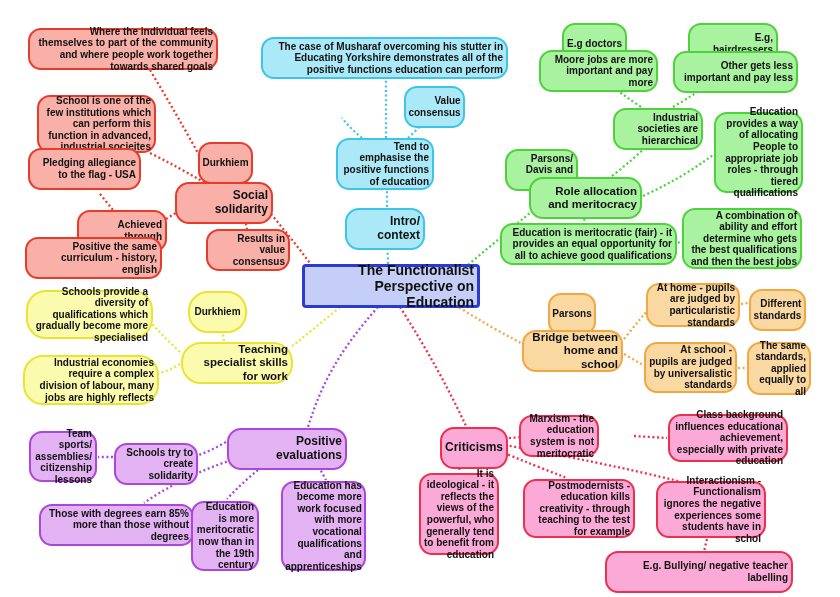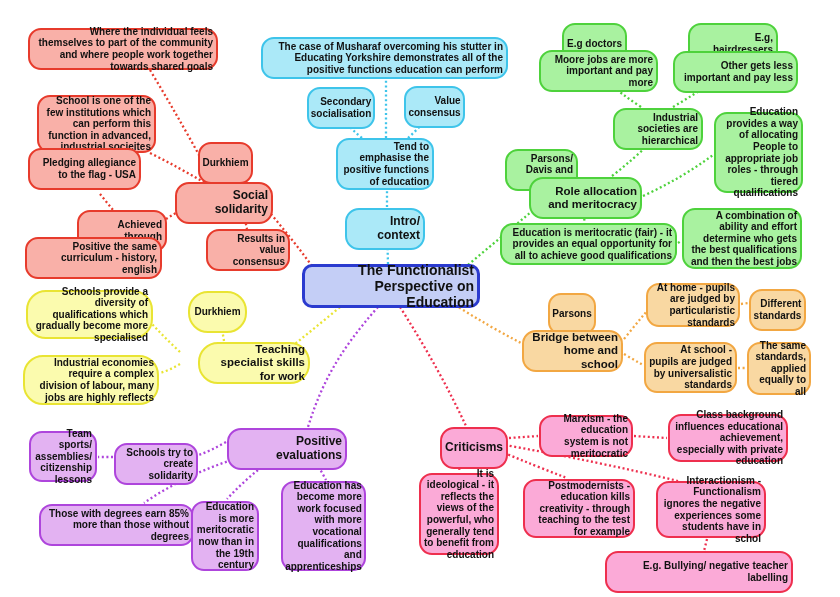--- a/index.html
+++ b/index.html
@@ -33,21 +33,21 @@
   .hub{font-size:12px;border-width:2.5px;border-radius:14px;}
   .n-red{background:var(--red-fill);border-color:var(--red-border);}
   .n-cyan{background:var(--cyan-fill);border-color:var(--cyan-border);}
   .n-green{background:var(--green-fill);border-color:var(--green-border);}
   .n-yellow{background:var(--yellow-fill);border-color:var(--yellow-border);border-radius:20px;}
   .n-orange{background:var(--orange-fill);border-color:var(--orange-border);}
   .n-purple{background:var(--purple-fill);border-color:var(--purple-border);}
   .n-pink{background:var(--pink-fill);border-color:var(--pink-border);}
   .n-center{
     background:var(--center-fill);border-color:var(--center-border);
-    font-size:14px;border-width:3px;border-radius:10px;
+    font-size:14px;border-width:3px;border-radius:4px;
   }
 </style>
 <title>The Functionalist Perspective on Education mind map</title></head>
 <body>
 
 <div id="canvas">
 
   <svg id="edges" viewBox="0 0 840 597" xmlns="http://www.w3.org/2000/svg">
 
     <path class="e-red" d="M312,266 Q290,236 264,206"></path>
@@ -101,21 +101,20 @@
     <path class="e-pink" d="M634,436 L667,438"></path>
     <path class="e-pink" d="M463,450 Q460,460 459,472"></path>
     <path class="e-pink" d="M495,449 Q535,466 567,478"></path>
     <path class="e-pink" d="M505,445 Q600,462 678,481"></path>
     <path class="e-pink" d="M707,539 L704,551"></path>
   </svg>
 
   <div class="node n-center" style="left:302px;top:264px;width:178px;height:44px">The Functionalist Perspective on Education</div>
 
   <div class="node n-cyan" style="left:261px;top:37px;width:247px;height:40px">The case of Musharaf overcoming his stutter in Educating Yorkshire demonstrates all of the positive functions education can perform</div>
-  <div class="node n-cyan" style="left:307px;top:87px;width:68px;height:31px">Secondary socialisation</div>
   <div class="node n-cyan" style="left:404px;top:86px;width:61px;height:29px">Value consensus</div>
   <div class="node n-cyan" style="left:336px;top:138px;width:98px;height:52px">Tend to emphasise the positive functions of education</div>
   <div class="node n-cyan hub" style="left:345px;top:208px;width:80px;height:20px">Intro/ context</div>
 
   <div class="node n-red" style="left:28px;top:28px;width:190px;height:42px">Where the individual feels themselves to part of the community and where people work together towards shared goals</div>
   <div class="node n-red" style="left:37px;top:95px;width:119px;height:58px">School is one of the few institutions which can perform this function in advanced, industrial socieites</div>
   <div class="node n-red" style="left:198px;top:142px;width:55px;height:18px">Durkhiem</div>
   <div class="node n-red" style="left:28px;top:148px;width:113px;height:30px">Pledging allegiance to the flag - USA</div>
   <div class="node n-red hub" style="left:175px;top:182px;width:98px;height:24px">Social solidarity</div>
   <div class="node n-red" style="left:77px;top:210px;width:90px;height:18px">Achieved through</div>
@@ -128,38 +127,38 @@
   <div class="node n-green" style="left:673px;top:51px;width:125px;height:30px">Other gets less important and pay less</div>
   <div class="node n-green" style="left:613px;top:108px;width:90px;height:31px">Industrial societies are hierarchical</div>
   <div class="node n-green" style="left:505px;top:149px;width:73px;height:31px">Parsons/ Davis and Moore</div>
   <div class="node n-green" style="left:714px;top:112px;width:89px;height:81px">Education provides a way of allocating People to appropriate job roles - through tiered qualifications</div>
   <div class="node n-green hub" style="left:529px;top:177px;width:113px;height:37px;font-size:11.5px">Role allocation and meritocracy</div>
   <div class="node n-green" style="left:500px;top:223px;width:177px;height:38px">Education is meritocratic (fair) - it provides an equal opportunity for all to achieve good qualifications</div>
   <div class="node n-green" style="left:682px;top:208px;width:120px;height:61px">A combination of ability and effort determine who gets the best qualifications and then the best jobs</div>
 
   <div class="node n-yellow" style="left:26px;top:290px;width:127px;height:49px">Schools provide a diversity of qualifications which gradually become more specialised</div>
   <div class="node n-yellow" style="left:188px;top:291px;width:59px;height:19px">Durkhiem</div>
-  <div class="node n-yellow hub" style="left:198px;top:342px;width:112px;height:34px;font-size:11.5px">Teaching specialist skills for work</div>
+  <div class="node n-yellow hub" style="left:181px;top:342px;width:112px;height:34px;font-size:11.5px">Teaching specialist skills for work</div>
   <div class="node n-yellow" style="left:23px;top:355px;width:136px;height:50px">Industrial economies require a complex division of labour, many jobs are highly reflects</div>
 
   <div class="node n-orange" style="left:548px;top:293px;width:48px;height:18px">Parsons</div>
   <div class="node n-orange" style="left:646px;top:283px;width:94px;height:44px">At home - pupils are judged by particularistic standards</div>
   <div class="node n-orange" style="left:749px;top:289px;width:57px;height:27px">Different standards</div>
   <div class="node n-orange hub" style="left:522px;top:330px;width:101px;height:35px;font-size:11.5px">Bridge between home and school</div>
   <div class="node n-orange" style="left:644px;top:342px;width:93px;height:51px">At school - pupils are judged by universalistic standards</div>
   <div class="node n-orange" style="left:747px;top:342px;width:64px;height:53px">The same standards, applied equally to all</div>
 
   <div class="node n-purple hub" style="left:227px;top:428px;width:120px;height:22px">Positive evaluations</div>
   <div class="node n-purple" style="left:29px;top:431px;width:68px;height:51px">Team sports/ assemblies/ citizenship lessons</div>
   <div class="node n-purple" style="left:114px;top:443px;width:84px;height:28px">Schools try to create solidarity</div>
   <div class="node n-purple" style="left:39px;top:504px;width:155px;height:41px">Those with degrees earn 85% more than those without degrees</div>
   <div class="node n-purple" style="left:191px;top:501px;width:68px;height:70px">Education is more meritocratic now than in the 19th century</div>
   <div class="node n-purple" style="left:281px;top:481px;width:85px;height:90px">Education has become more work focused with more vocational qualifications and apprenticeships</div>
 
   <div class="node n-pink hub" style="left:440px;top:427px;width:68px;height:22px">Criticisms</div>
-  <div class="node n-pink" style="left:539px;top:415px;width:94px;height:39px">Marxism - the education system is not meritocratic</div>
+  <div class="node n-pink" style="left:519px;top:415px;width:80px;height:39px">Marxism - the education system is not meritocratic</div>
   <div class="node n-pink" style="left:668px;top:414px;width:120px;height:48px">Class background influences educational achievement, especially with private education</div>
   <div class="node n-pink" style="left:419px;top:473px;width:80px;height:82px">It is ideological - it reflects the views of the powerful, who generally tend to benefit from education</div>
   <div class="node n-pink" style="left:523px;top:479px;width:112px;height:59px">Postmodernists - education kills creativity - through teaching to the test for example</div>
   <div class="node n-pink" style="left:656px;top:481px;width:110px;height:57px">Interactionism - Functionalism ignores the negative experiences some students have in schol</div>
   <div class="node n-pink" style="left:605px;top:551px;width:188px;height:16px">E.g. Bullying/ negative teacher labelling</div>
 
 </div>
 
 </body></html>

